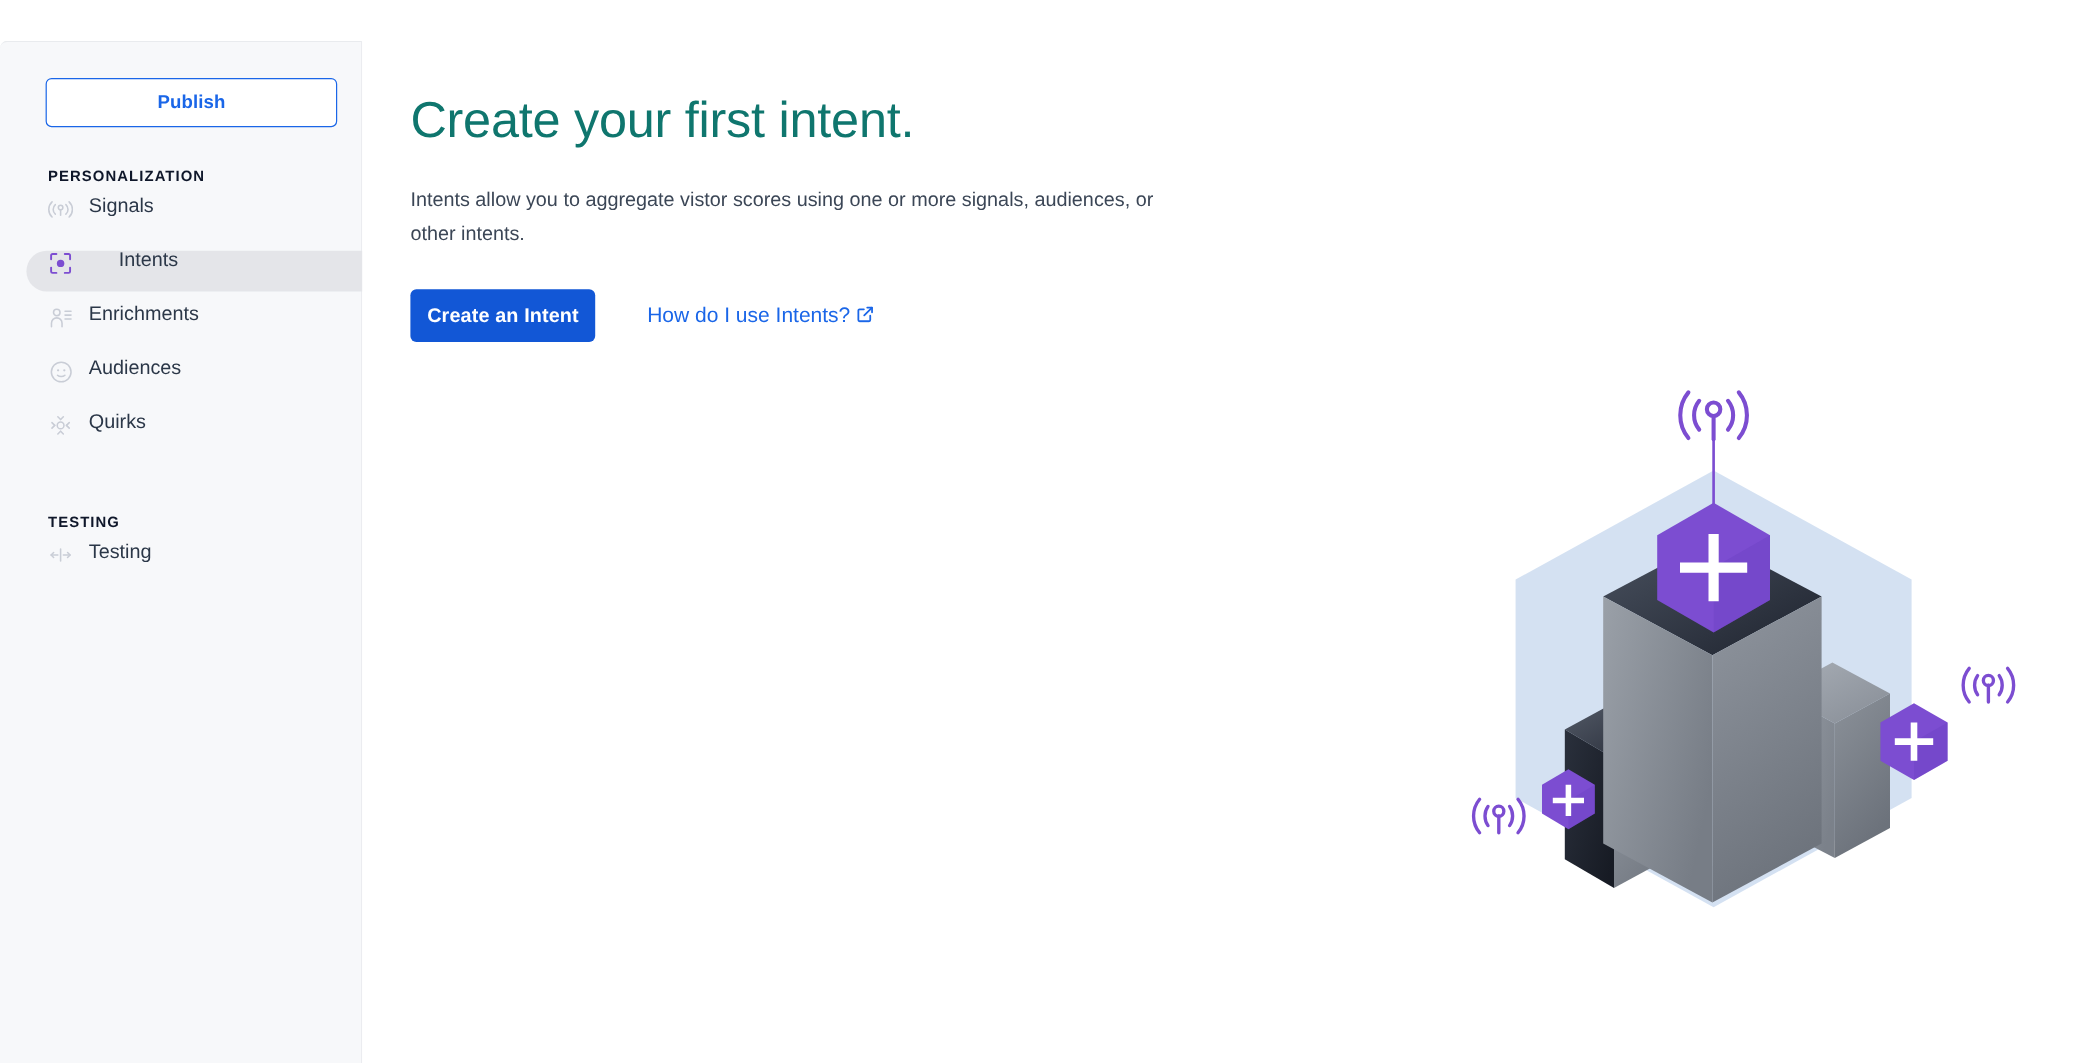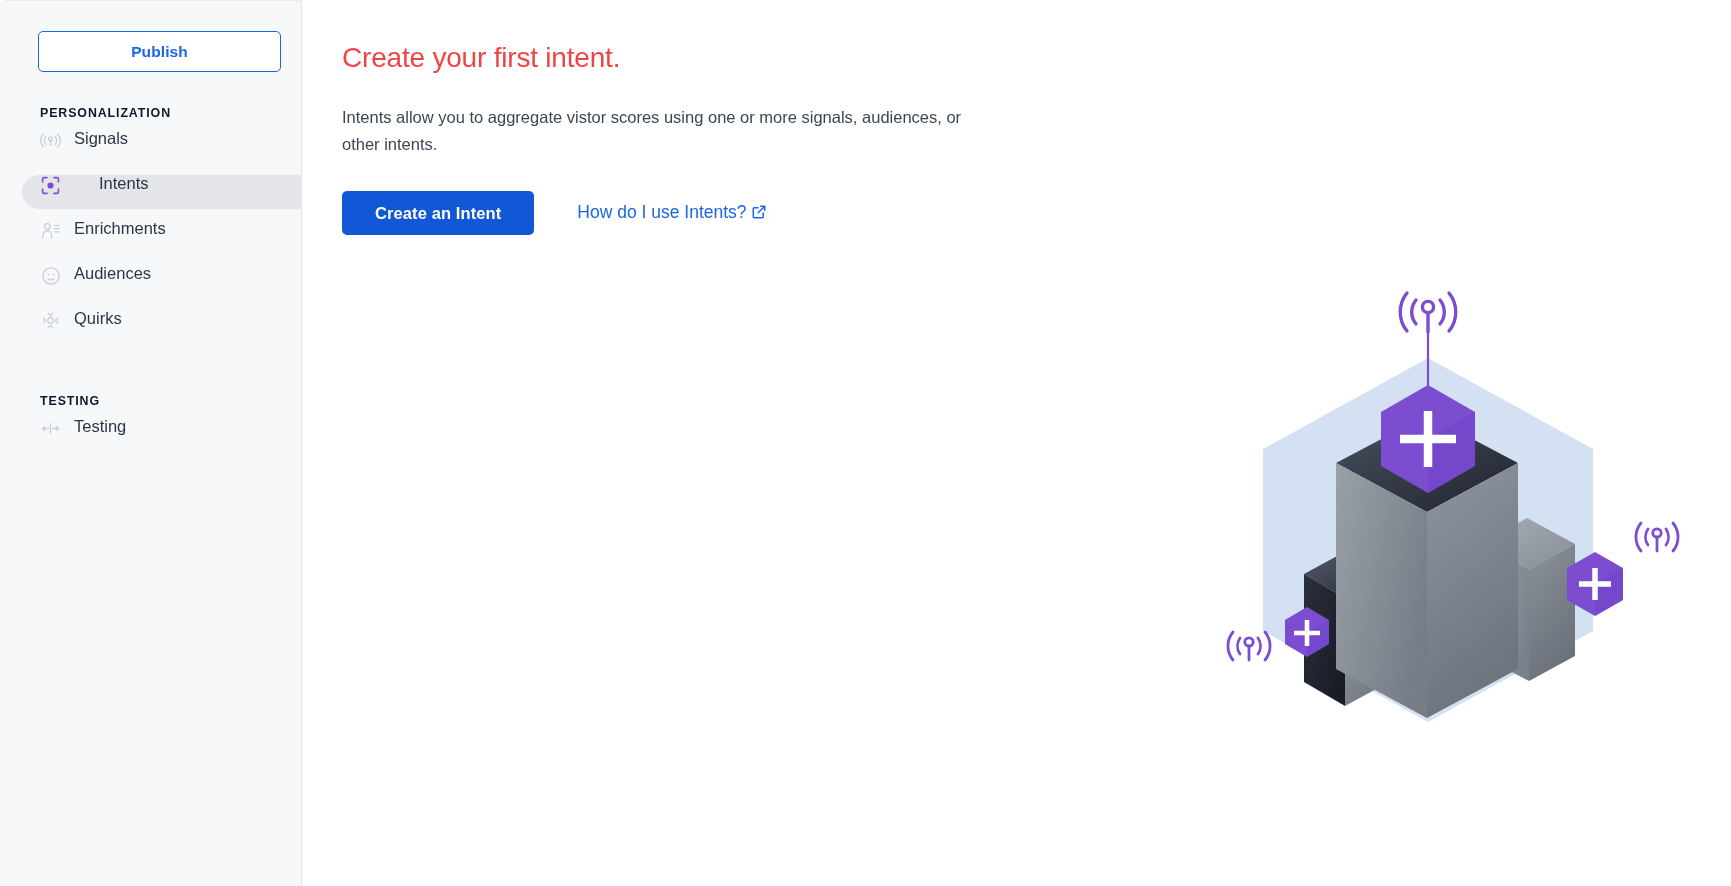--- a/index.html
+++ b/index.html
@@ -9,20 +9,21 @@
     overflow: hidden;
     background: #ffffff;
     font-family: "Liberation Sans", sans-serif;
   }
   .app {
     position: relative;
     width: 1731px;
     height: 638px;
     display: flex;
     background: #ffffff;
+    margin-top: 34px;
   }
 
   
   .sidebar {
     position: relative;
     width: 302px;
     height: 886px;
     background: #f7f8fa;
     border-right: 1px solid #e3e5e9;
     border-top: 1px solid #e9ebee;
@@ -88,44 +89,44 @@
   
   .main {
     position: relative;
     flex: 1;
     height: 886px;
     background: #ffffff;
     padding: 42px 0 0 40px;
     overflow: hidden;
   }
   .page-title {
-    font-size: 28px;
+    font-size: 42px;
     font-weight: normal;
-    color: #ef4444;
+    color: #0f766e;
     letter-spacing: -.2px;
     line-height: 1.15;
     margin-bottom: 30px;
   }
   .page-desc {
     font-size: 16.5px;
     color: #3b4656;
     line-height: 1.65;
     max-width: 640px;
     margin-bottom: 32px;
   }
   .cta-row { display: flex; align-items: center; }
   .cta-btn {
     background: #1257d6;
     color: #ffffff;
     border: none;
     border-radius: 5px;
     font-size: 16.5px;
     font-weight: bold;
     font-family: "Liberation Sans", sans-serif;
-    padding: 0 33px;
+    padding: 0 14px;
     height: 44px;
     line-height: 44px;
     cursor: pointer;
     letter-spacing: .1px;
   }
   .cta-link {
     margin-left: 43px;
     color: #1a66e8;
     font-size: 17.5px;
     text-decoration: none;

